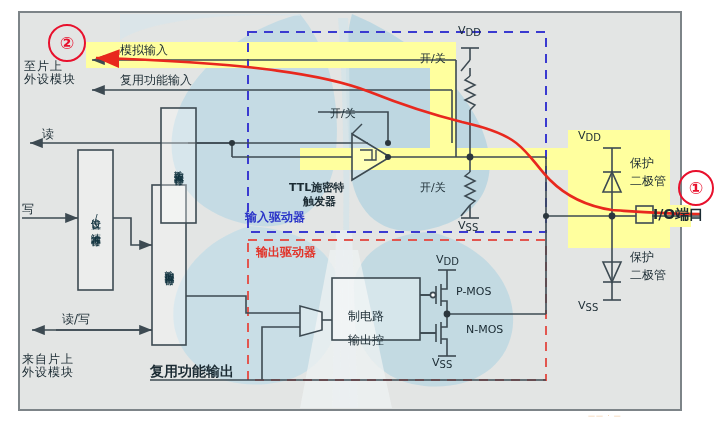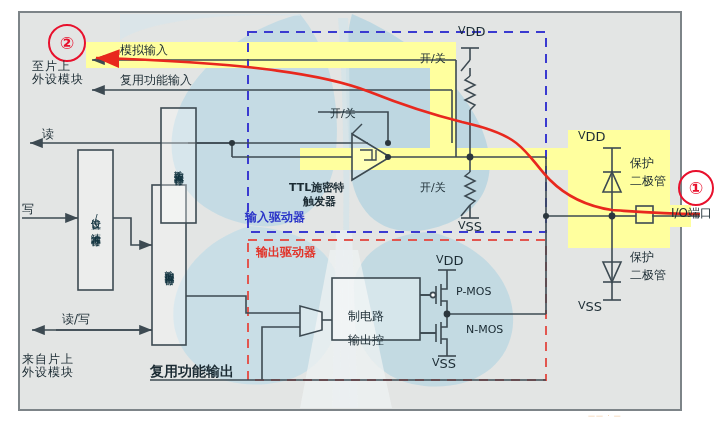--- a/index.html
+++ b/index.html
@@ -7,21 +7,21 @@
   #stage{position:relative;width:719px;height:423px;overflow:hidden;background:#ffffff;}
   #stage svg{position:absolute;left:0;top:0;}
   .lbl{position:absolute;white-space:pre;line-height:1.05;color:#1b2b33;}
   .cn{font-family:"DejaVu Sans","Liberation Sans",sans-serif;}
   .vbox{position:absolute;display:flex;align-items:center;justify-content:center;}
   .vtext{writing-mode:vertical-rl;text-orientation:upright;letter-spacing:1px;
          font-size:10px;color:#12333f;line-height:1.0;}
   .circnum{position:absolute;border:2px solid #e8112d;border-radius:50%;
            color:#e8112d;display:flex;align-items:center;justify-content:center;
            font-size:17px;font-weight:bold;background:transparent;}
-  .sub{font-size:13px;vertical-align:-2px;margin-top:44px;}
+  .sub{font-size:10px;vertical-align:-2px;margin-top:44px;}
   .redlbl{color:#e2342a;}
   .bluelbl{color:#2b35c8;}
   .wm{position:absolute;color:#e08a30;font-size:7px;opacity:.55;letter-spacing:1px;}
 </style>
 </head>
 <body>
 
 <div id="stage">
 
   <svg width="719" height="423" viewBox="0 0 719 423">
@@ -227,21 +227,21 @@
                C498,131 480,126 462,122
                C430,114 400,104 370,92
                C320,72 230,62 96,58" fill="none" stroke="#e8281e" stroke-width="2.6" marker-end="url(#arwR)"></path>
     </g>
 
   </svg>
 
   <div class="circnum" style="left:48px;top:24px;width:34px;height:34px;">②</div>
   <div class="circnum" style="left:678px;top:170px;width:32px;height:32px;">①</div>
 
-  <div class="lbl cn" style="left:32px;top:60px;font-size:12px;letter-spacing:1px;">至片上
+  <div class="lbl cn" style="left:24px;top:60px;font-size:12px;letter-spacing:1px;">至片上
 外设模块</div>
 
   <div class="lbl cn" style="left:22px;top:353px;font-size:12px;letter-spacing:1px;">来自片上
 外设模块</div>
 
   <div class="lbl cn" style="left:42px;top:128px;font-size:12px;">读</div>
 
   <div class="lbl cn" style="left:22px;top:203px;font-size:12px;">写</div>
 
   <div class="lbl cn" style="left:62px;top:313px;font-size:12px;">读/写</div>
@@ -295,17 +295,17 @@
   <div class="lbl" style="left:578px;top:130px;font-size:11px;"><span>V</span><span class="sub">DD</span></div>
 
   <div class="lbl" style="left:578px;top:300px;font-size:11px;"><span>V</span><span class="sub">SS</span></div>
 
   <div class="lbl cn" style="left:630px;top:157px;font-size:12px;">保护</div>
   <div class="lbl cn" style="left:630px;top:175px;font-size:12px;">二极管</div>
 
   <div class="lbl cn" style="left:630px;top:251px;font-size:12px;">保护</div>
   <div class="lbl cn" style="left:630px;top:269px;font-size:12px;">二极管</div>
 
-  <div class="lbl cn" style="left:653px;top:207px;font-size:12px;font-weight:normal;margin-left:18px;">I/O端口</div>
+  <div class="lbl cn" style="left:653px;top:207px;font-size:14px;font-weight:bold;">I/O端口</div>
 
   <div class="wm" style="left:588px;top:412px;">——  ·  —</div>
 
 </div>
 
 </body></html>

